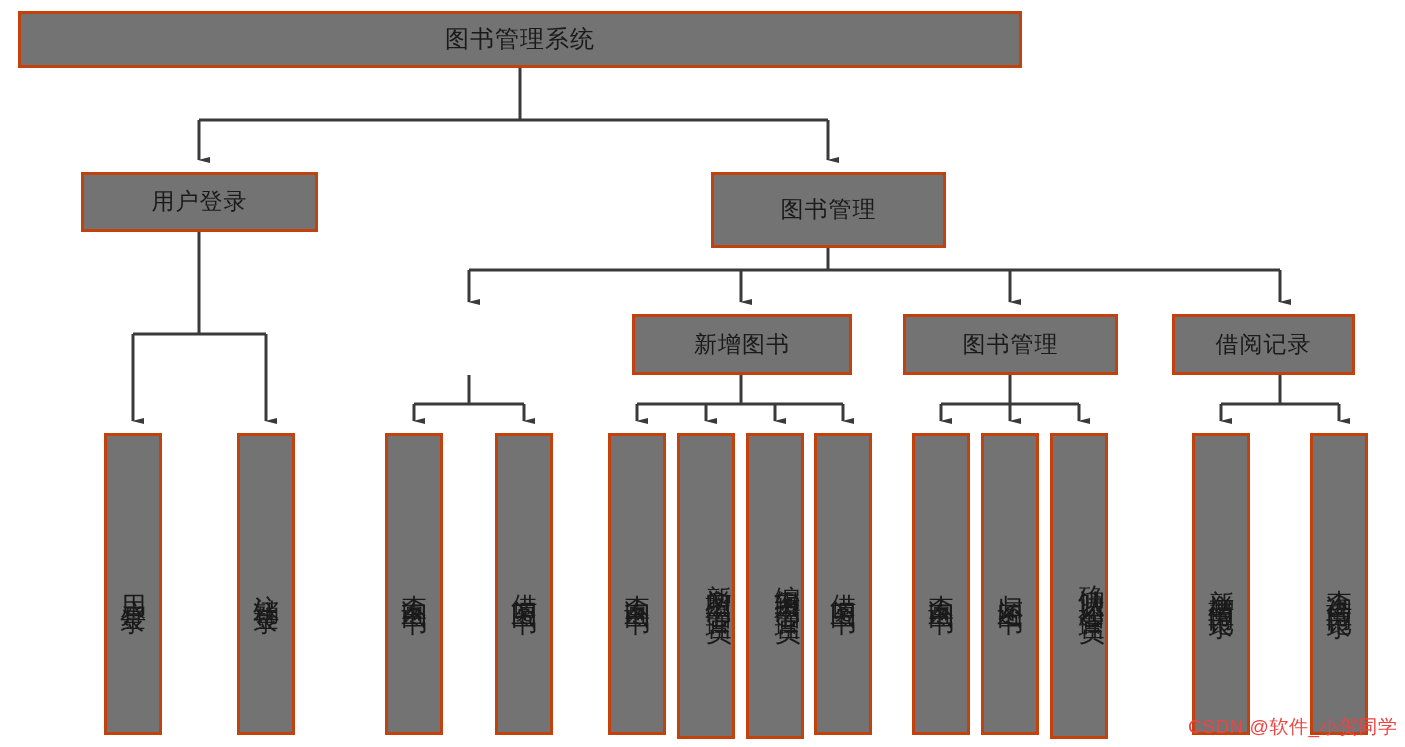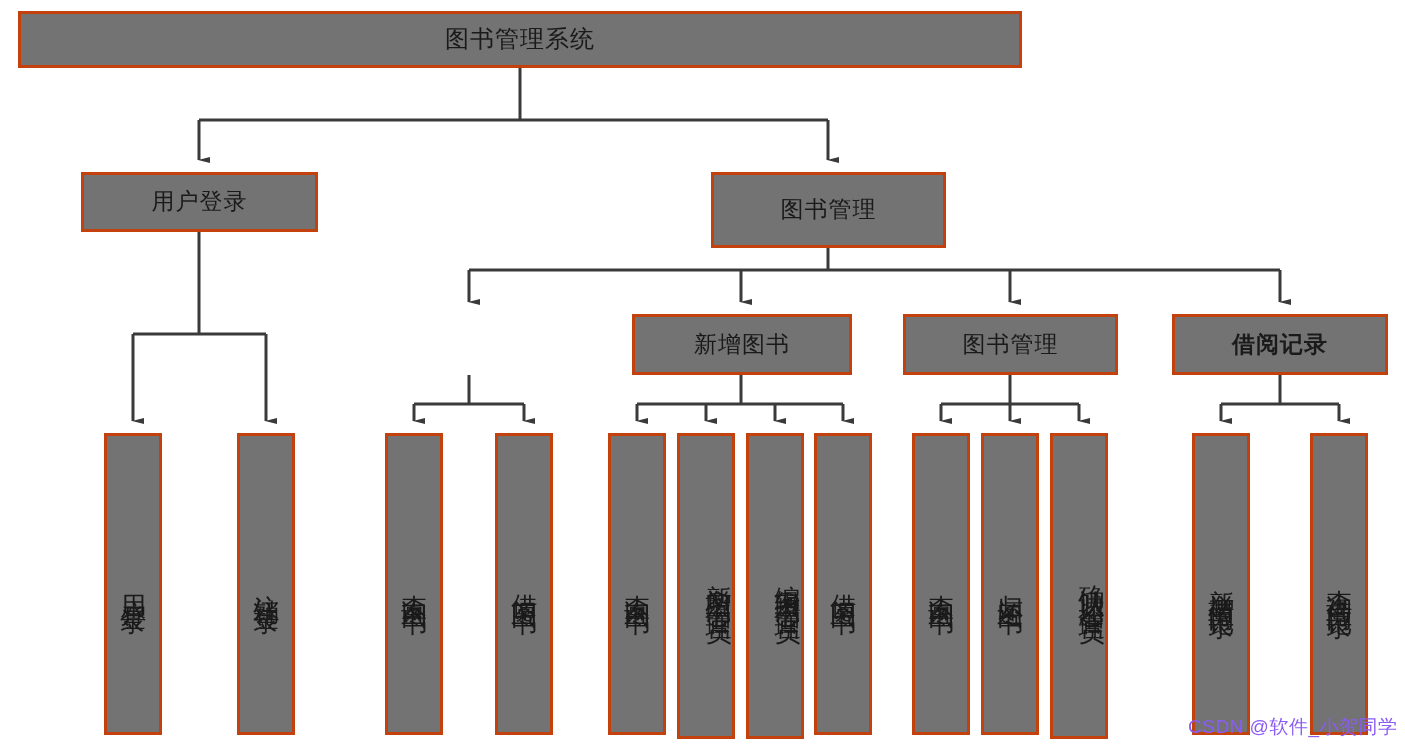--- a/index.html
+++ b/index.html
@@ -55,21 +55,21 @@
     padding-bottom: 6px;
     align-items: flex-start;
     justify-content: center;
   }
   .node.v.centered {
     align-items: center;
   }
   .watermark {
     position: absolute;
     font-size: 19px;
-    color: #8b5cf6;
+    color: #ef4444;
     white-space: nowrap;
     letter-spacing: 0.5px;
   }
 </style>
 </head>
 <body>
 
 <div id="canvas">
 
   <svg id="wires" viewBox="0 0 1405 747">
@@ -122,21 +122,21 @@
     </g>
   </svg>
 
   <div class="node h root" style="left:18px; top:11px; width:1004px; height:57px;">图书管理系统</div>
 
   <div class="node h" style="left:81px; top:172px; width:237px; height:60px;">用户登录</div>
   <div class="node h" style="left:711px; top:172px; width:235px; height:76px;">图书管理</div>
 
   <div class="node h" style="left:632px; top:314px; width:220px; height:61px;">新增图书</div>
   <div class="node h" style="left:903px; top:314px; width:215px; height:61px;">图书管理</div>
-  <div class="node h" style="left:1172px; top:314px; width:216px; height:61px;font-weight:bold;">借阅记录</div>
+  <div class="node h" style="left:1172px; top:314px; width:183px; height:61px;">借阅记录</div>
 
   <div class="node v centered" style="left:104px; top:433px; width:58px; height:302px;">用户登录</div>
   <div class="node v centered" style="left:237px; top:433px; width:58px; height:302px;">注销登录</div>
 
   <div class="node v centered" style="left:385px; top:433px; width:58px; height:302px;">查询图书</div>
   <div class="node v centered" style="left:495px; top:433px; width:58px; height:302px;">借阅图书</div>
 
   <div class="node v centered" style="left:608px; top:433px; width:58px; height:302px;">查询图书</div>
   <div class="node v" style="left:677px; top:433px; width:58px; height:306px;">新增图书（管理员）</div>
   <div class="node v" style="left:746px; top:433px; width:58px; height:306px;">编辑图书（管理员）</div>

